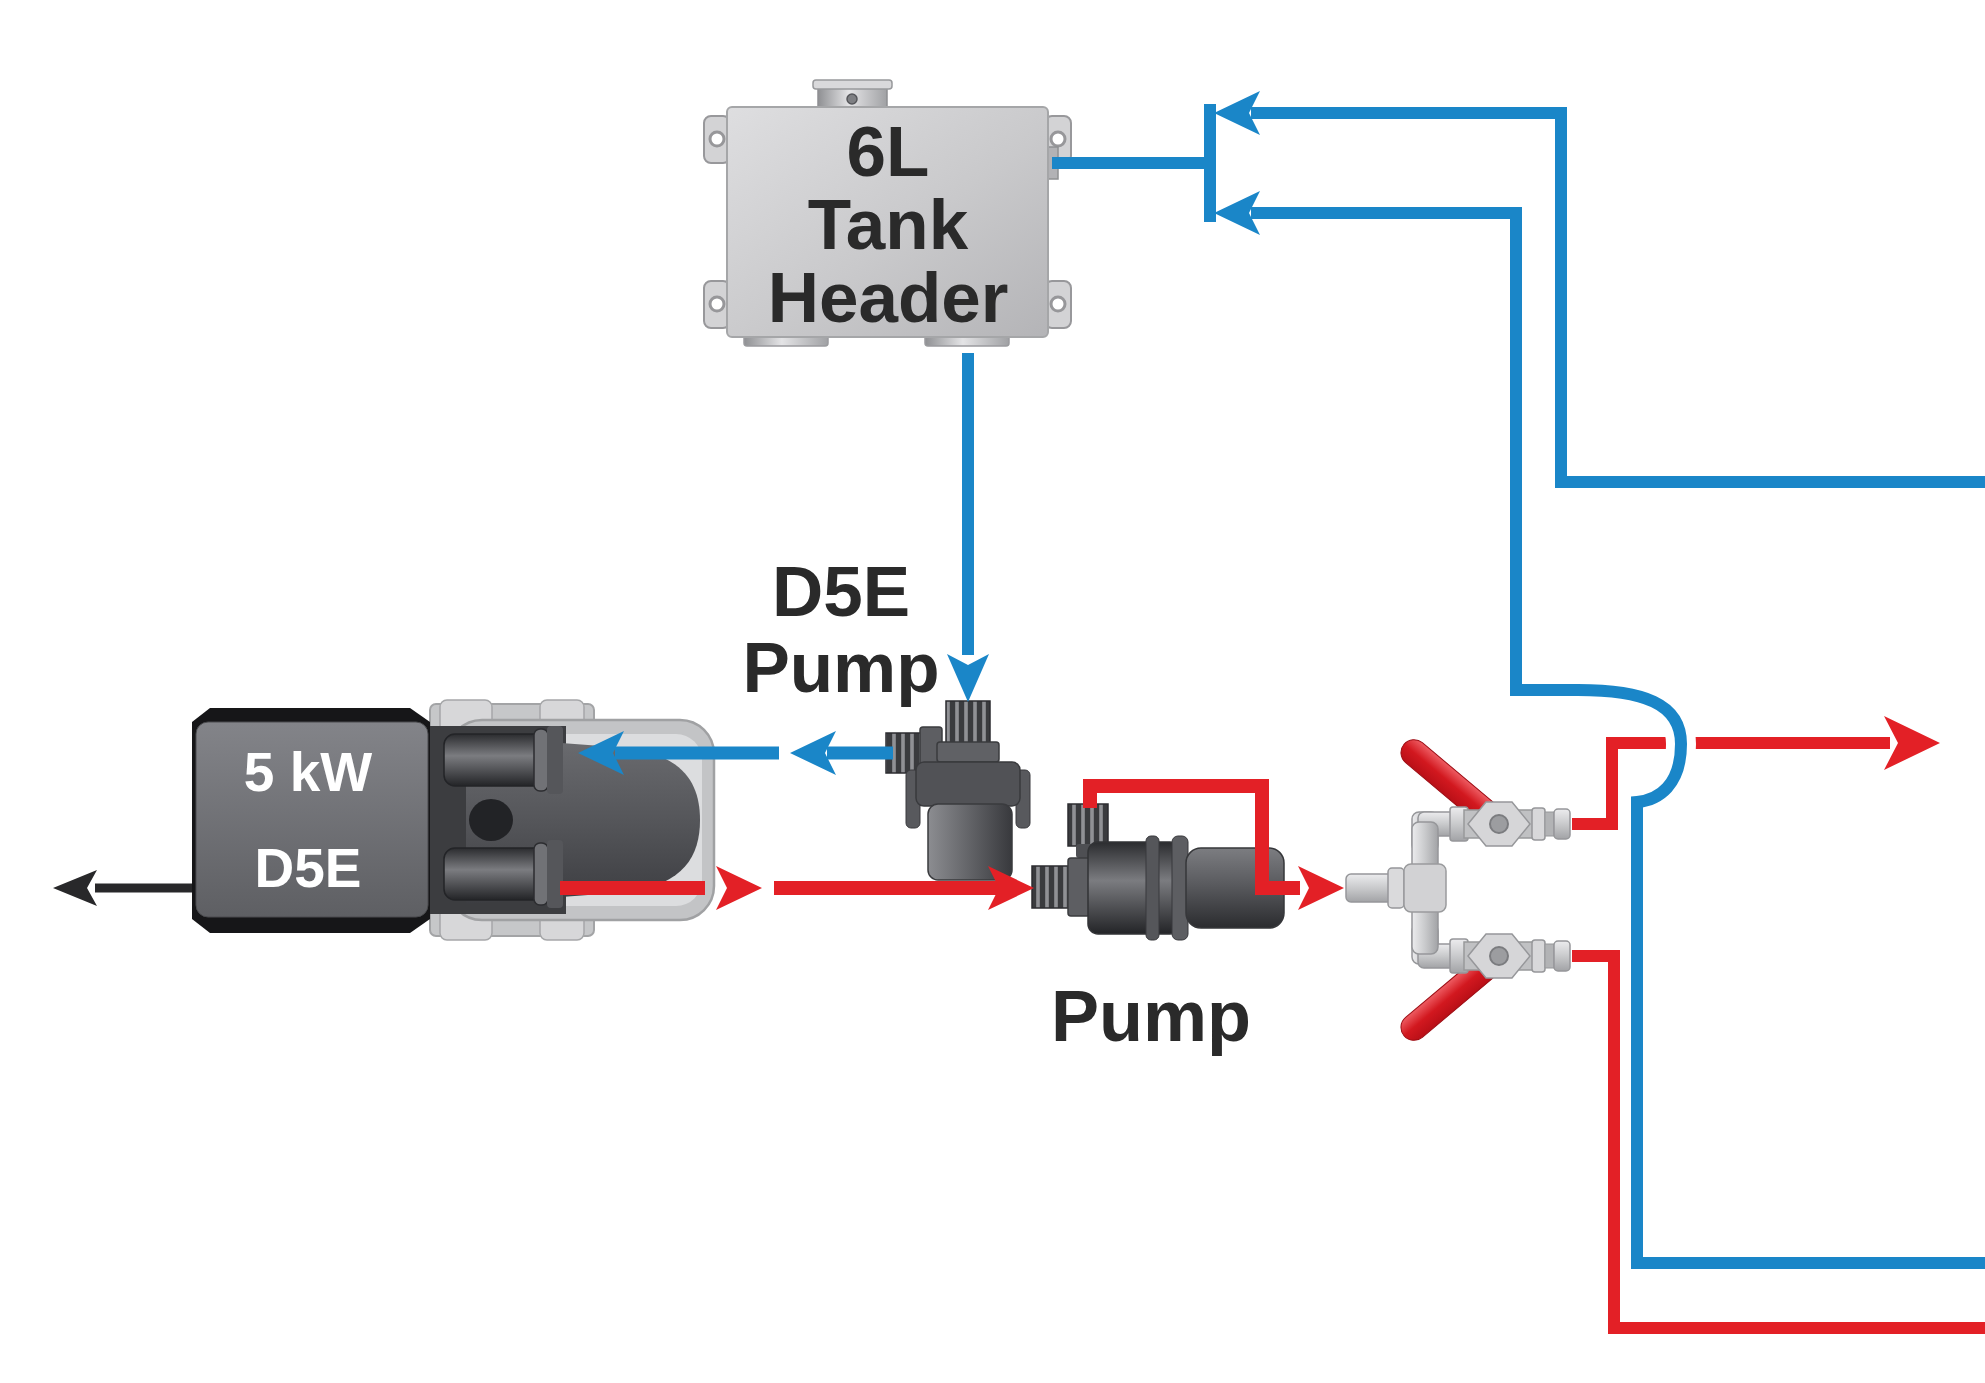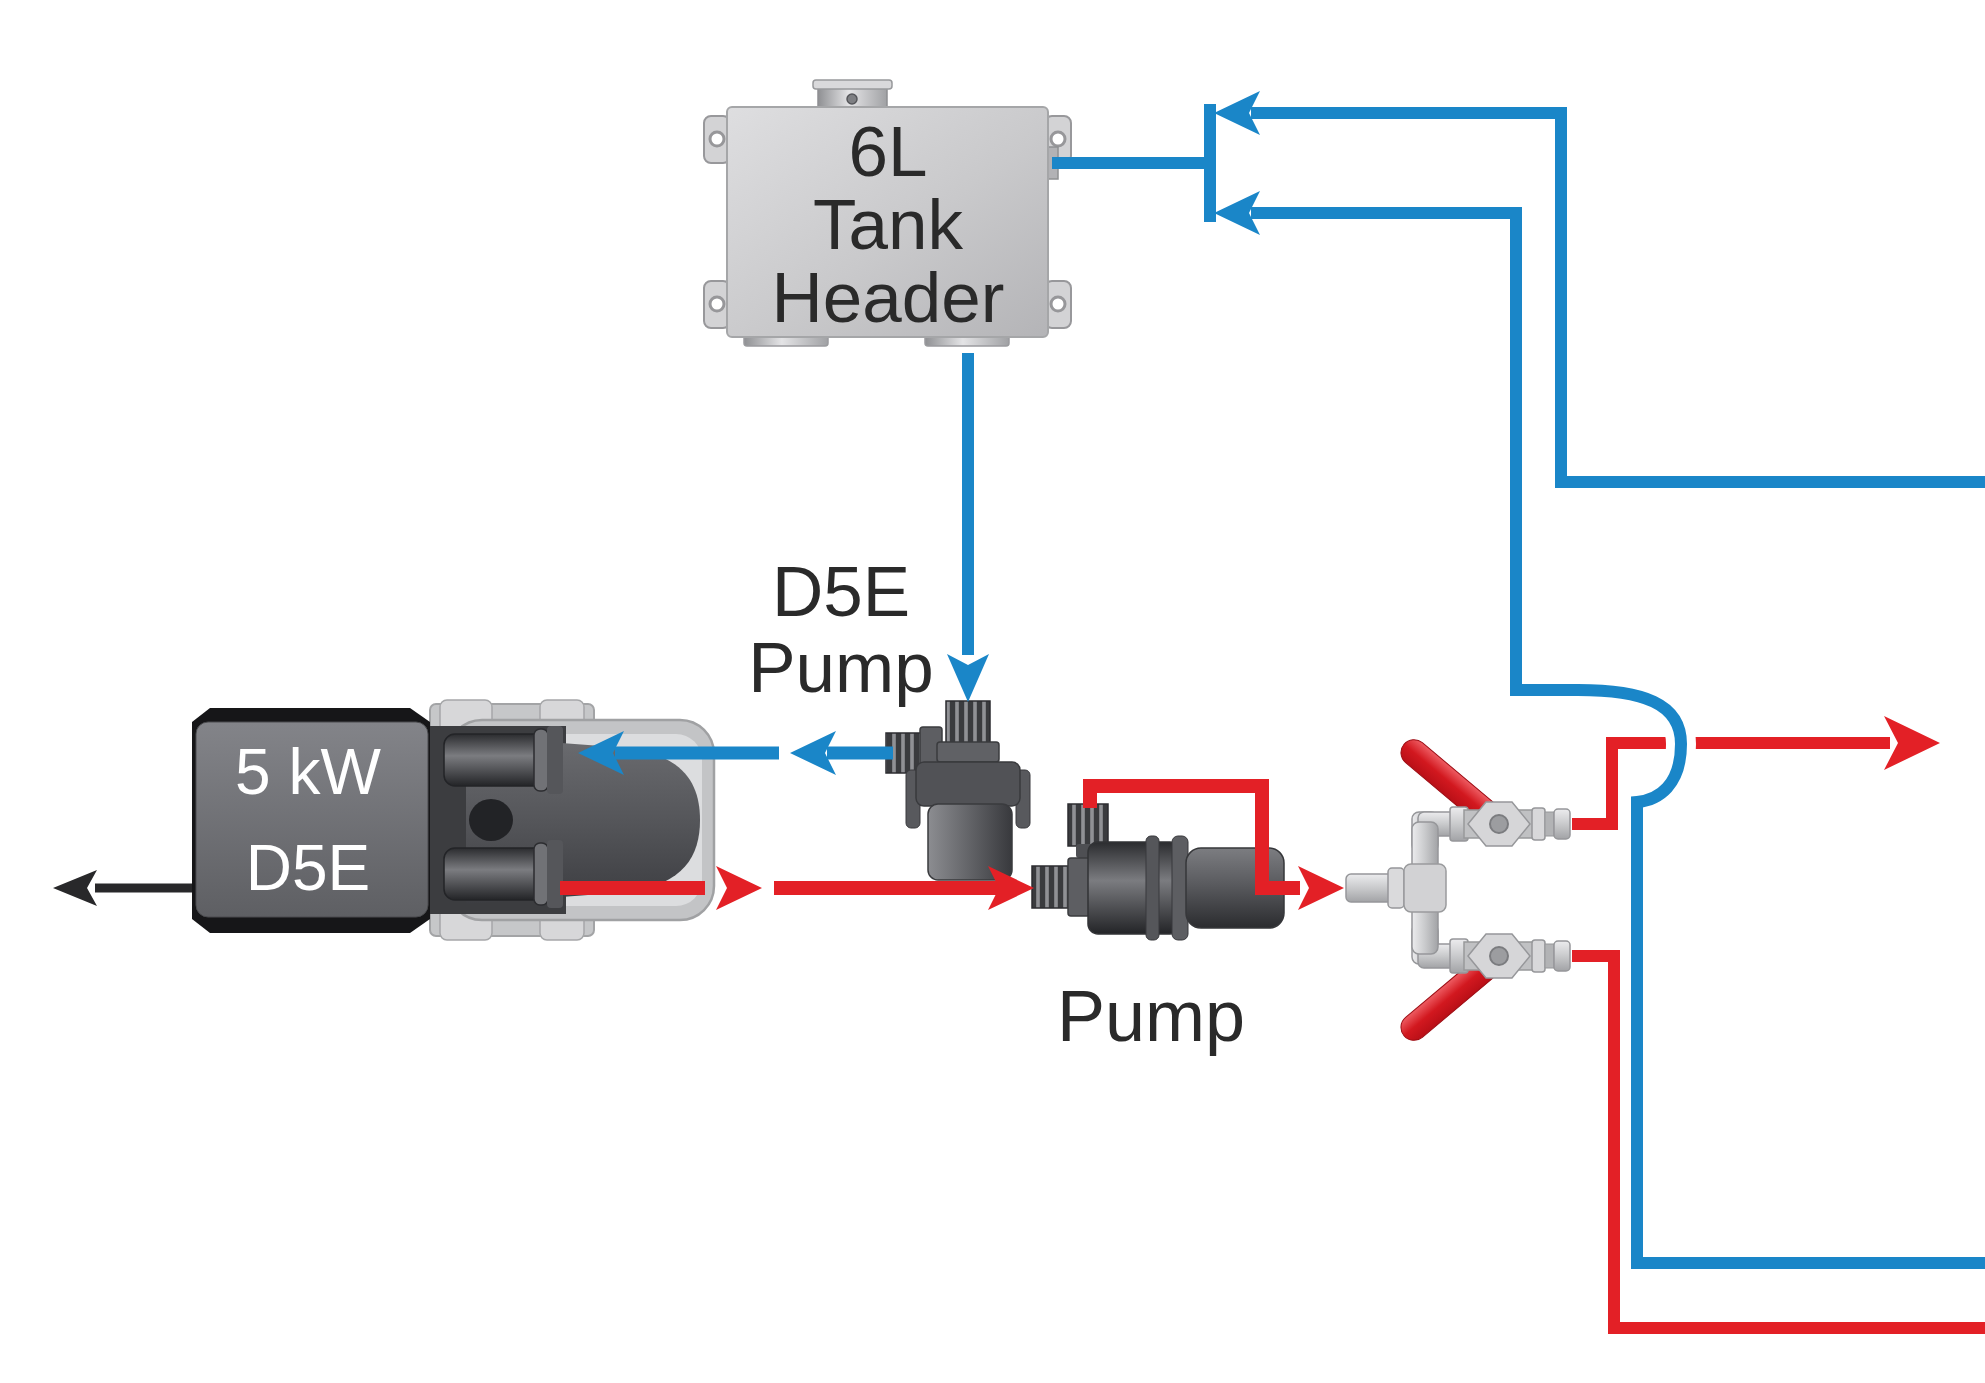--- a/index.html
+++ b/index.html
@@ -11,28 +11,28 @@
     --background:#ffffff;
   }
   html,body{margin:0;padding:0;background:#eee;}
   #canvas{
     position:relative;width:1985px;height:1383px;background:var(--background);
     overflow:hidden;font-family:"Liberation Sans","DejaVu Sans",sans-serif;
   }
   #pipework{position:absolute;left:0;top:0;}
   .lbl{
     position:absolute;transform:translate(-50%,-50%);
-    text-align:center;font-weight:normal;color:var(--text-dark);
+    text-align:center;font-weight:bold;color:var(--text-dark);
     white-space:nowrap;
   }
   .lbl span{display:block;}
   .lbl.tank-label   {font-size:71px;line-height:73px;}
   .lbl.d5e-label    {font-size:71px;line-height:76px;}
   .lbl.boost-label  {font-size:72px;line-height:71px;}
-  .lbl.heater-label {font-size:64px;line-height:96px;color:var(--text-light);}
+  .lbl.heater-label {font-size:55px;line-height:96px;color:var(--text-light);}
 </style>
 </head>
 <body>
 
 <div id="canvas">
 
   <svg id="pipework" width="1985" height="1383" viewBox="0 0 1985 1383">
     <defs>
       <linearGradient id="gTank" x1="0" y1="0" x2="1" y2="1">
         <stop offset="0" stop-color="#dedee0"></stop>

